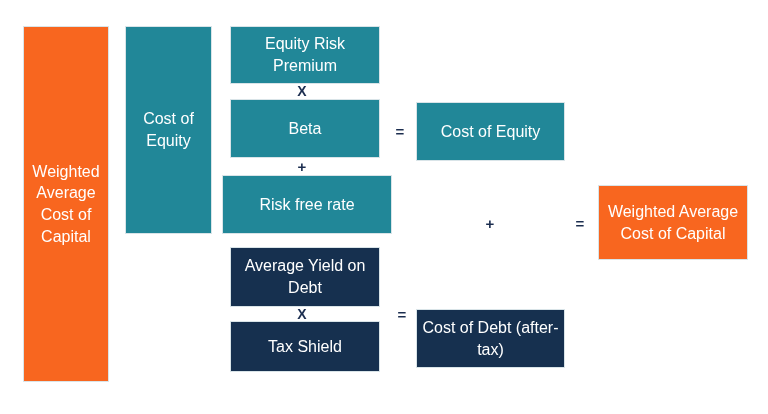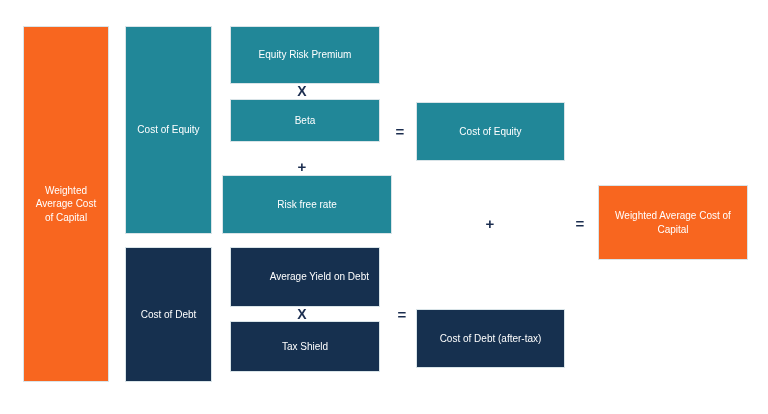--- a/index.html
+++ b/index.html
@@ -15,44 +15,44 @@
     font-family: "Liberation Sans", "DejaVu Sans", sans-serif;
     overflow: hidden;
   }
   .box {
     position: absolute;
     display: flex;
     align-items: center;
     justify-content: center;
     text-align: center;
     color: #ffffff;
-    font-size: 10px;
+    font-size: 16px;
     line-height: 1.35;
     box-sizing: border-box;
-    padding: 4px 10px;
+    padding: 4px 2px;
     box-shadow: 0 0 0 1px rgba(185, 205, 214, 0.55);
   }
   .op {
     position: absolute;
     width: 44px;
     height: 20px;
     display: flex;
     align-items: center;
     justify-content: center;
     font-size: 15px;
     font-weight: bold;
     line-height: 1;
   }
   .op.x { font-size: 14px; letter-spacing: 0; }
 
   
   #wacc-source        { left: 24px;  top: 27px;  width: 84px;  height: 354px; }
   #equity-group       { left: 126px; top: 27px;  width: 85px;  height: 206px; }
   #equity-risk-premium{ left: 231px; top: 27px;  width: 148px; height: 56px; }
-  #beta               { left: 231px; top: 100px; width: 148px; height: 41px; }
+  #beta               { left: 231px; top: 100px; width: 148px; height: 57px; }
   #risk-free-rate     { left: 223px; top: 176px; width: 168px; height: 57px; }
   #debt-group         { left: 126px; top: 248px; width: 85px;  height: 133px; }
   #average-yield      { left: 231px; top: 248px; width: 148px; height: 58px; justify-content: flex-end; }
   #tax-shield         { left: 231px; top: 322px; width: 148px; height: 49px; }
   #equity-result      { left: 417px; top: 103px; width: 147px; height: 57px; }
   #debt-result        { left: 417px; top: 285px; width: 147px; height: 57px; }
   #wacc-result        { left: 599px; top: 186px; width: 148px; height: 73px; }
 
   #op-mult-equity  { left: 280px; top: 81px;  }
   #op-plus-equity  { left: 280px; top: 156px; }
@@ -90,23 +90,20 @@
   <div class="box" id="risk-free-rate" style="background-color: rgb(33, 135, 152);">
     <span>Risk free rate</span>
   </div>
 
   <div class="op" id="op-eq-equity" style="color: rgb(27, 45, 79);">=</div>
 
   <div class="box" id="equity-result" style="background-color: rgb(33, 135, 152);">
     <span>Cost of Equity</span>
   </div>
 
-  <div class="box" id="debt-group" style="background-color: rgb(22, 48, 79);">
-    <span>Cost of Debt</span>
-  </div>
 
   <div class="box" id="average-yield" style="background-color: rgb(22, 48, 79);">
     <span>Average Yield on Debt</span>
   </div>
 
   <div class="op x" id="op-mult-debt" style="color: rgb(27, 45, 79);">X</div>
 
   <div class="box" id="tax-shield" style="background-color: rgb(22, 48, 79);">
     <span>Tax Shield</span>
   </div>

